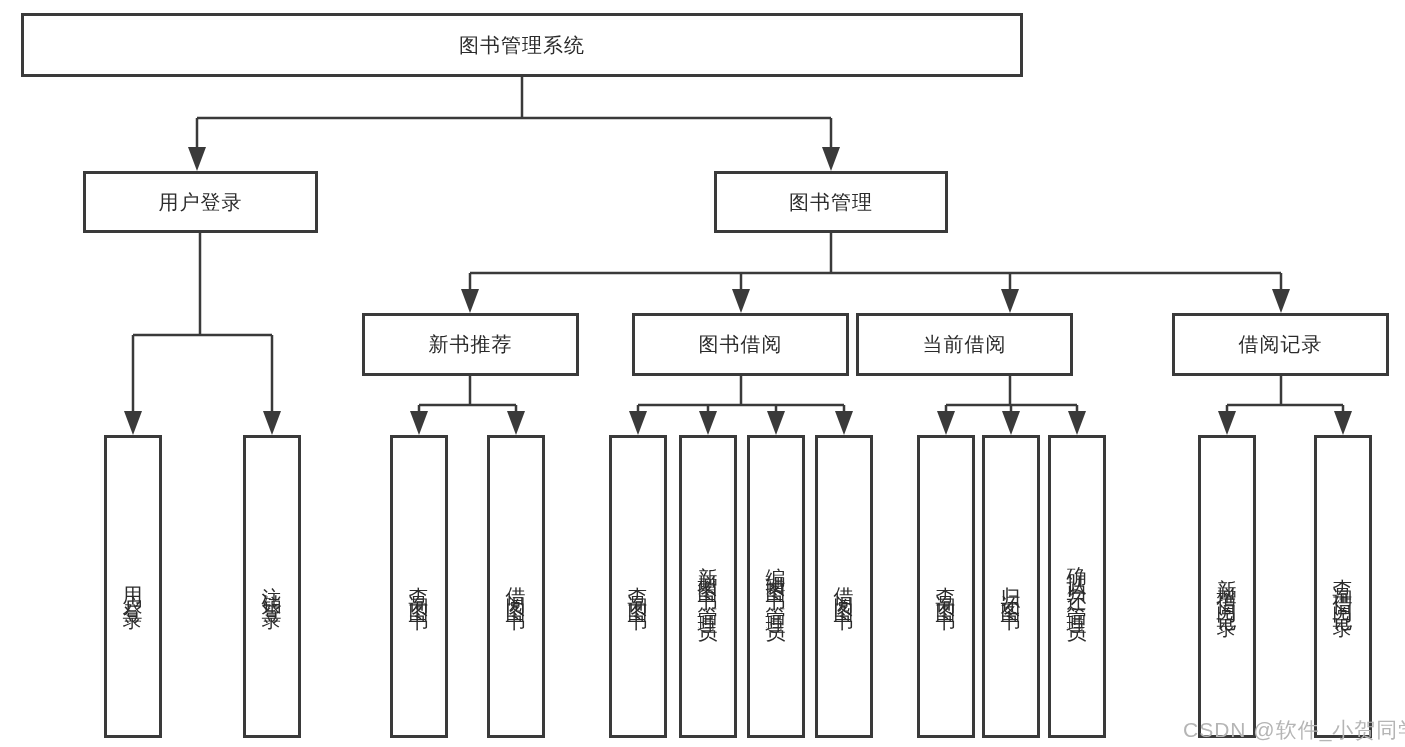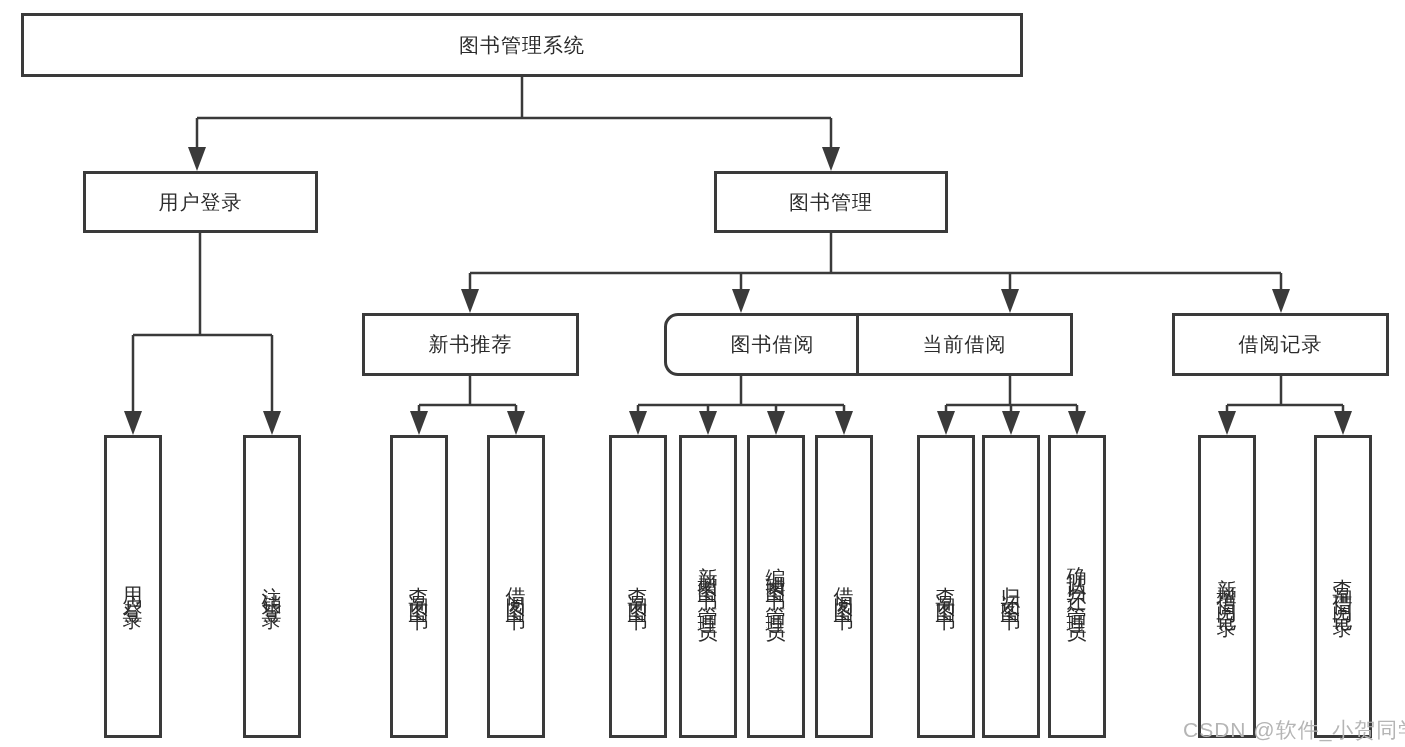--- a/index.html
+++ b/index.html
@@ -133,21 +133,21 @@
   <div class="box lvl2" style="left:83px; top:171px; width:235px;">
     <span>用户登录</span>
   </div>
   <div class="box lvl2" style="left:714px; top:171px; width:234px;">
     <span>图书管理</span>
   </div>
 
   <div class="box lvl3" style="left:362px;">
     <span>新书推荐</span>
   </div>
-  <div class="box lvl3" style="left:664px;border-radius:14px;">
+  <div class="box lvl3" style="left:632px;">
     <span>图书借阅</span>
   </div>
   <div class="box lvl3" style="left:856px;">
     <span>当前借阅</span>
   </div>
   <div class="box lvl3" style="left:1172px;">
     <span>借阅记录</span>
   </div>
 
   <div class="box leaf" style="left:104px;">

